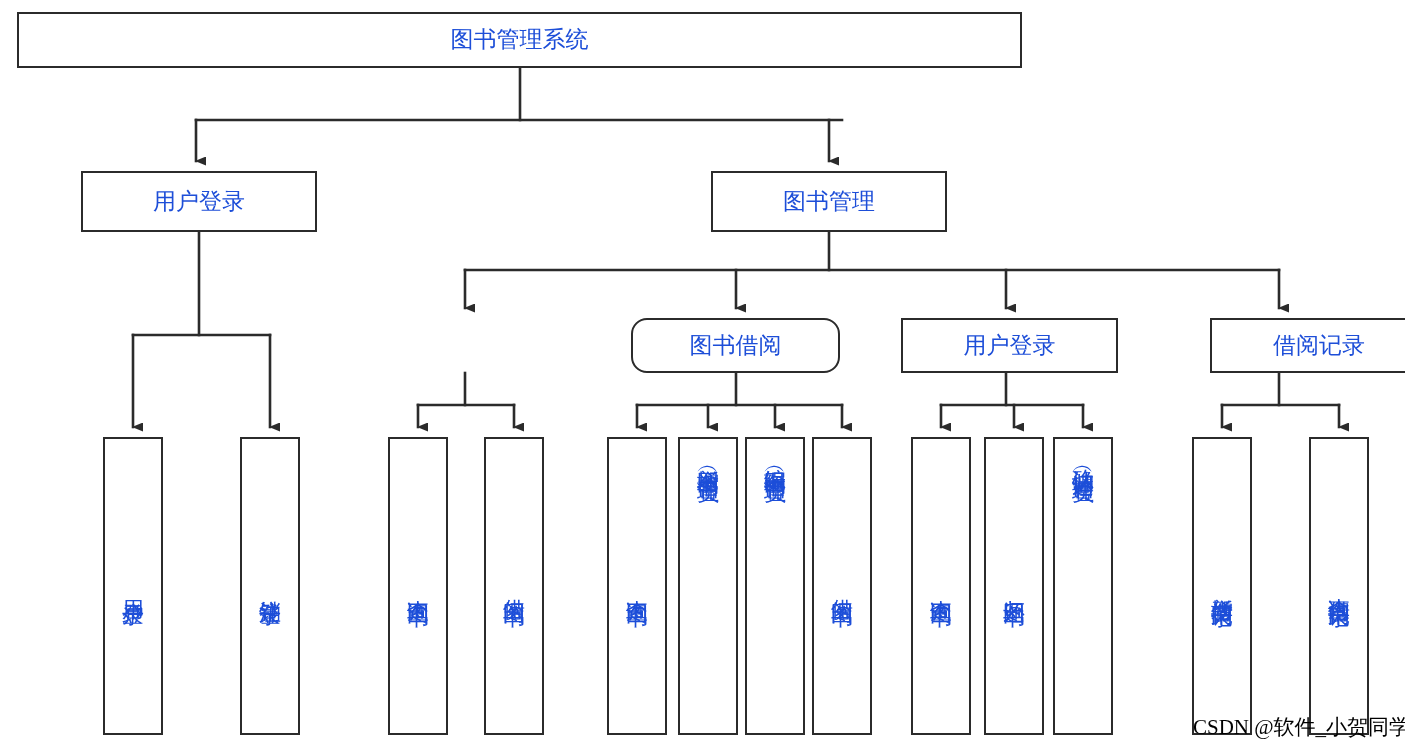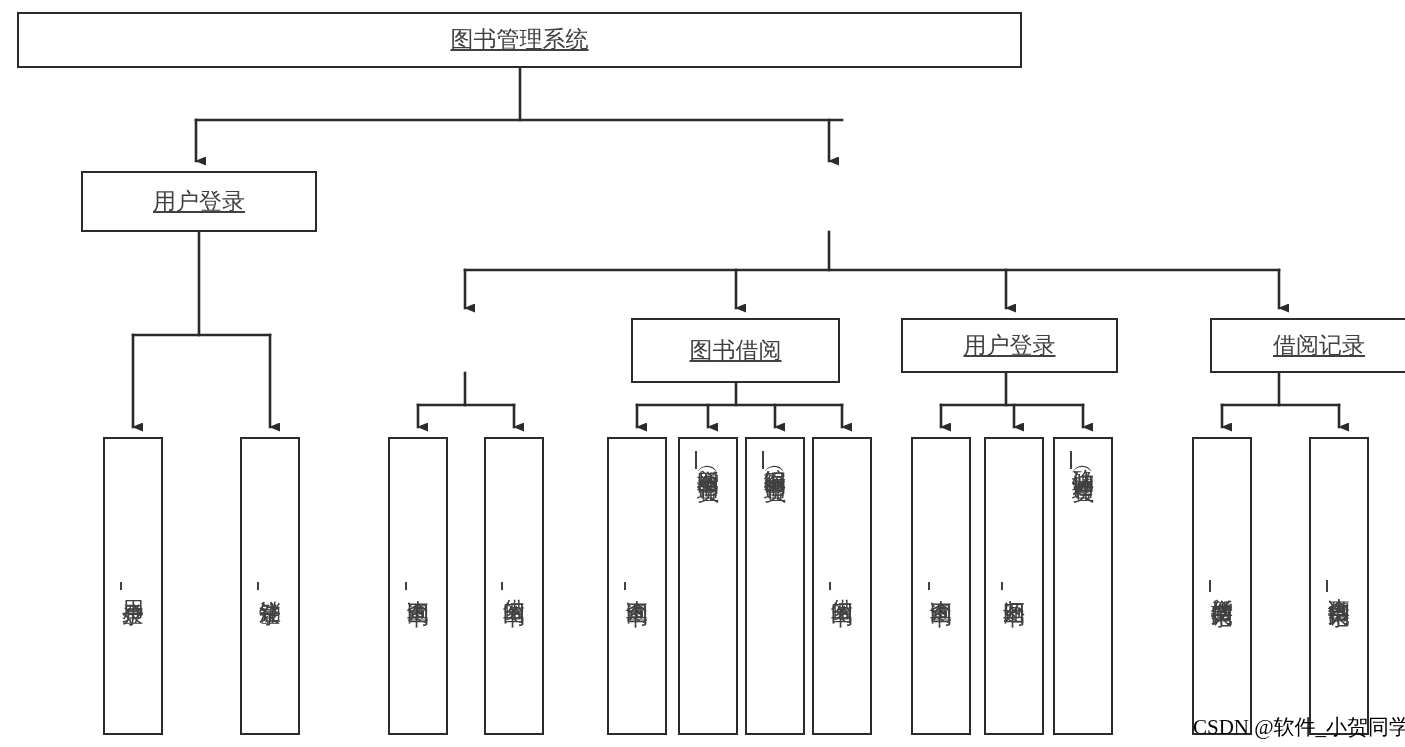--- a/index.html
+++ b/index.html
@@ -31,25 +31,24 @@
     position: absolute;
     box-sizing: border-box;
     background: #ffffff;
     border: 2px solid #2b2b2b;
     display: flex;
     align-items: center;
     justify-content: center;
     z-index: 2;
   }
   .node-label {
-    color: #404040;
+    color: #1d4ed8;
     text-align: center;
     line-height: 1.12;
     white-space: nowrap;
-    text-decoration: underline;
   }
   .node.horizontal .node-label {
     font-size: 23px;
   }
   .node.root .node-label {
     font-size: 23px;
   }
   .node.vertical {
     align-items: flex-start;
     justify-content: center;
@@ -132,22 +131,25 @@
     </g>
   </svg>
 
   <div class="node root horizontal" style="left:17px; top:12px; width:1005px; height:56px;">
     <span class="node-label">图书管理系统</span>
   </div>
 
   <div class="node horizontal" style="left:81px; top:171px; width:236px; height:61px;">
     <span class="node-label">用户登录</span>
   </div>
-
-  <div class="node horizontal" style="left:631px; top:318px; width:209px; height:65px;">
+  <div class="node horizontal" style="left:711px; top:171px; width:236px; height:61px;">
+    <span class="node-label">图书管理</span>
+  </div>
+
+  <div class="node horizontal" style="left:631px; top:318px; width:209px; height:55px;border-radius:16px;">
     <span class="node-label">图书借阅</span>
   </div>
   <div class="node horizontal" style="left:901px; top:318px; width:217px; height:55px;">
     <span class="node-label">用户登录</span>
   </div>
   <div class="node horizontal" style="left:1170px; top:318px; width:218px; height:55px;margin-left:40px;">
     <span class="node-label">借阅记录</span>
   </div>
 
   <div class="node vertical centered" style="left:103px; top:437px; width:60px; height:298px;">

